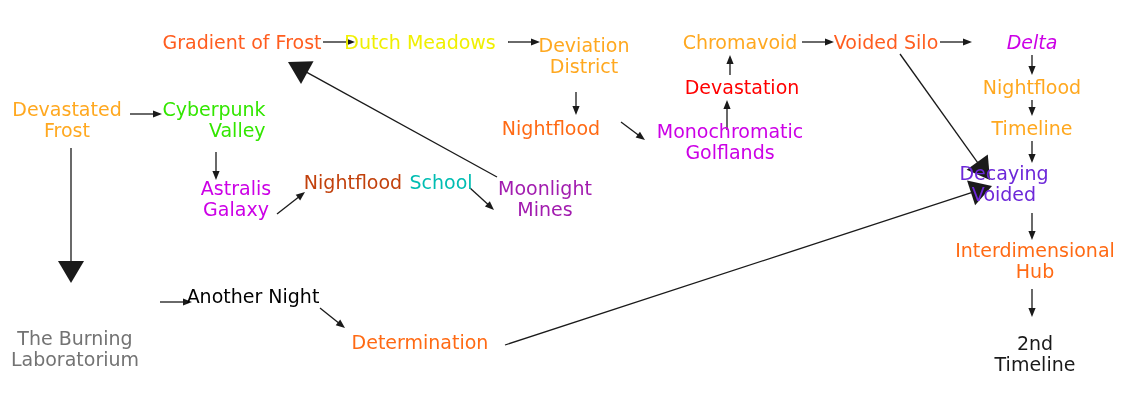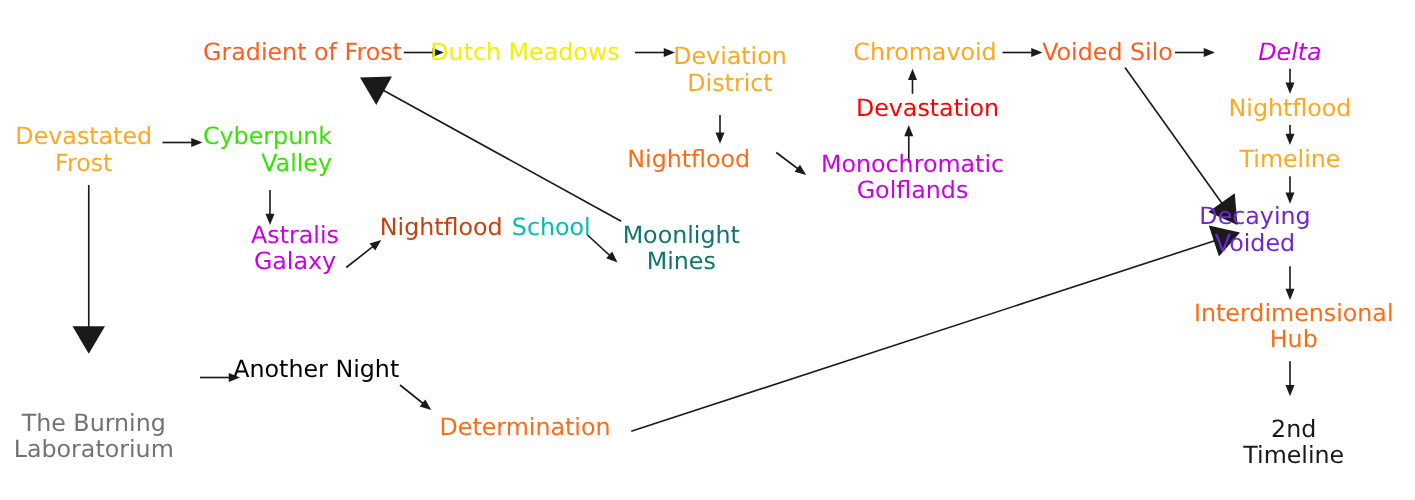--- a/index.html
+++ b/index.html
@@ -180,21 +180,21 @@
       <div class="node" style="left: 236px; top: 199px; color: rgb(204, 0, 230);">
         <span class="ln">Astralis</span>
         <span class="ln">Galaxy</span>
       </div>
       <div class="node" style="left: 353px; top: 182px; color: #c2410c;">
         <span class="ln">Nightflood</span>
       </div>
       <div class="node" style="left: 441px; top: 182px; color: rgb(0, 189, 178);">
         <span class="ln">School</span>
       </div>
-      <div class="node" style="left: 545px; top: 199px; color: #0f766e;">
+      <div class="node" style="left: 545px; top: 199px; color: #a21caf;">
         <span class="ln">Moonlight</span>
         <span class="ln">Mines</span>
       </div>
       <div class="node" style="left: 75px; top: 306px; color: #737373; margin-top: 43px;">
         <span class="ln">The Burning</span>
         <span class="ln">Laboratorium</span>
       </div>
       <div class="node" style="left: 253px; top: 296px; color: #000000;">
         <span class="ln">Another Night</span>
       </div>

